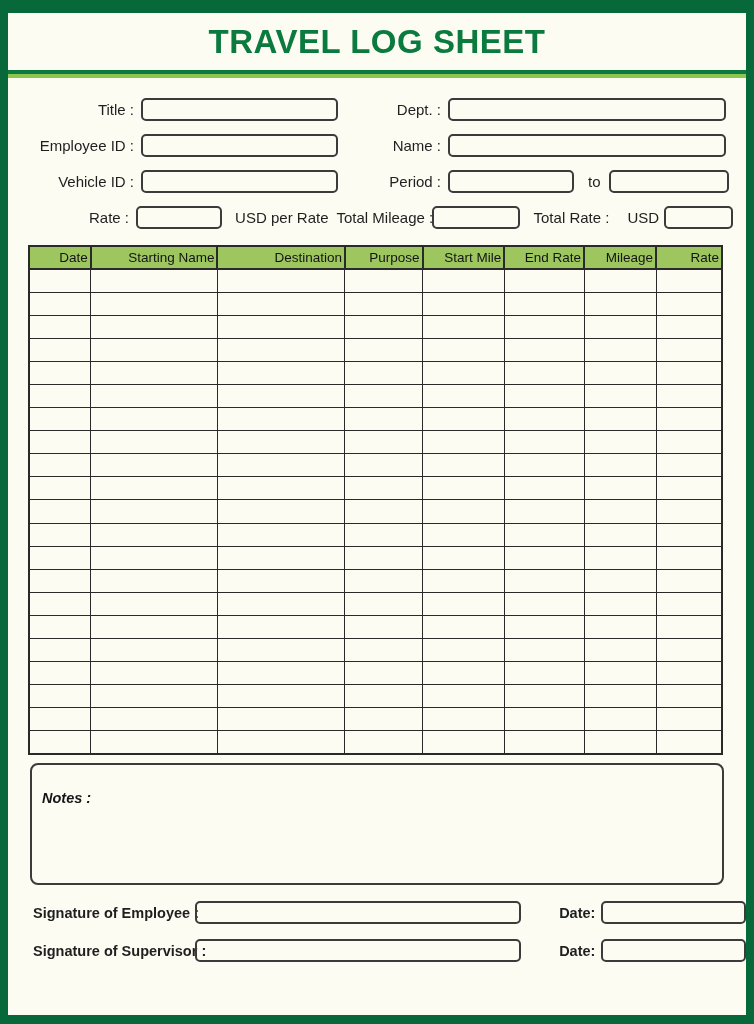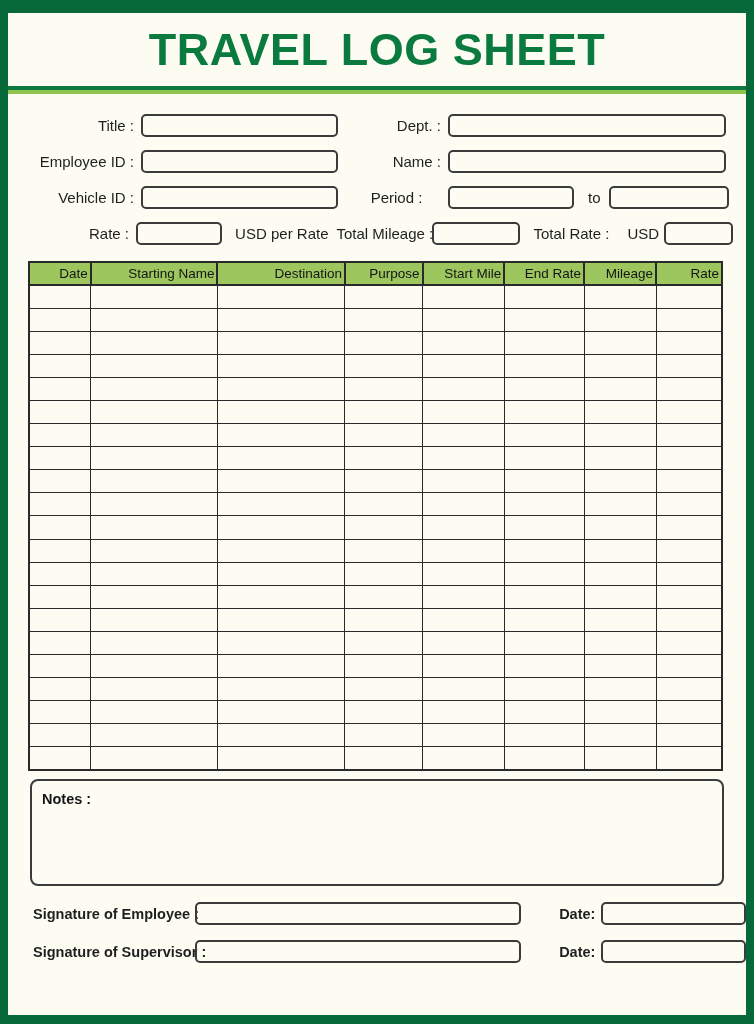--- a/index.html
+++ b/index.html
@@ -20,23 +20,23 @@
     border-style:solid;
     border-color:var(--frame-green);
     border-width:13px 8px 9px 8px;
     font-family:"Liberation Sans", sans-serif;
     color:var(--label-color);
     overflow:hidden;
     position:relative;
   }
   
   .title{
-    height:73px;
+    height:57px;
     display:flex;align-items:center;justify-content:center;
-    font-size:45px;font-weight:bold;letter-spacing:0.5px;
+    font-size:33px;font-weight:bold;letter-spacing:0.5px;
     color:var(--title-green);
   }
   .rule-dark{height:4px;background:var(--title-green);}
   .rule-light{height:4px;background:var(--accent-light-green);}
 
   
   .form-section{margin-top:20px;padding:0 13px 0 16px;font-size:15px;}
   .form-row{display:flex;align-items:center;height:23px;margin-bottom:13px;}
   .form-row:last-child{margin-bottom:9px;}
   .lbl{text-align:right;padding-right:7px;white-space:nowrap;}
@@ -70,23 +70,23 @@
     text-align:right;padding:1px 2px;
   }
   .log-table td{
     border:1.5px solid var(--line-dark);
     height:23.1px;padding:0 4px;
   }
   .log-table{border:2px solid var(--line-dark);}
 
   
   .notes-box{
-    width:694px;height:107px;margin:8px auto 0 22px;
+    width:694px;height:122px;margin:8px auto 0 22px;
     border:2px solid var(--box-border);border-radius:8px;
-    padding:10px 10px;font-size:14.5px;font-weight:bold;color:#161616;
+    padding:25px 10px;font-size:14.5px;font-weight:bold;color:#161616;font-style:italic;
   }
 
   
   .sig-row{display:flex;align-items:center;margin:16px 0 0 25px;height:24px;font-size:14.5px;font-weight:bold;}
   .sig-row + .sig-row{margin-top:14px;}
   .sig-label{width:152px;white-space:nowrap;}
   .sig-box{width:327px;height:23px;border:2px solid var(--box-border);border-radius:5px;margin-left:10px;}
   .date-label{margin-left:38px;white-space:nowrap;}
   .date-box{width:145px;height:23px;border:2px solid var(--box-border);border-radius:5px;margin-left:6px;}
 </style>
@@ -111,21 +111,21 @@
     <div class="form-row">
       <span class="lbl lbl-l">Employee ID :</span>
       <div class="input-box w-main-l"></div>
       <span class="lbl lbl-r" style="margin-left:14px;">Name :</span>
       <div class="input-box w-main-r"></div>
     </div>
 
     <div class="form-row">
       <span class="lbl lbl-l">Vehicle ID :</span>
       <div class="input-box w-main-l"></div>
-      <span class="lbl lbl-r" style="margin-left:14px;text-align:center;">Period :</span>
+      <span class="lbl lbl-r" style="margin-left:14px;">Period :</span>
       <div class="input-box w-period"></div>
       <span class="inline-txt gap14">to</span>
       <div class="input-box w-period2"></div>
     </div>
 
     <div class="form-row">
       <span class="lbl lbl-l">Rate :</span>
       <div class="input-box w-rate"></div>
       <span class="inline-txt" style="margin-left:13px;width:94px;">USD per Rate</span>
       <span class="lbl" style="width:96px;margin-left:8px;">Total Mileage :</span>

